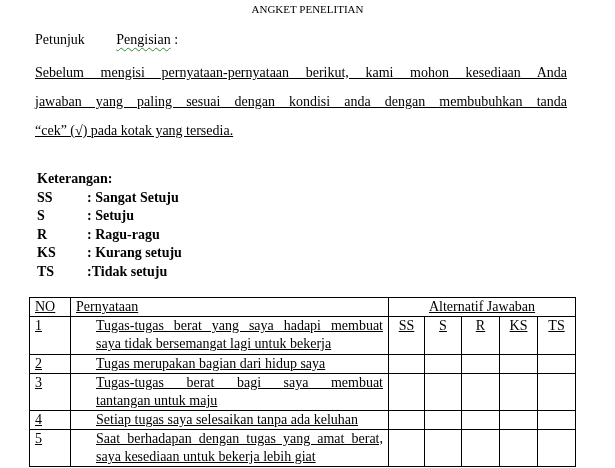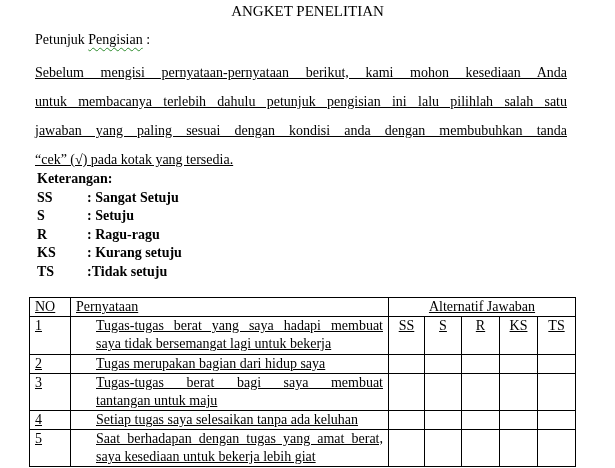--- a/index.html
+++ b/index.html
@@ -1,20 +1,20 @@
 <!DOCTYPE html>
 <html><head>
 <meta charset="utf-8">
 <style>
   html, body { margin:0; padding:0; background:#ffffff; }
   body { width:615px; height:468px; position:relative; overflow:hidden;
          font-family:"Liberation Serif", "DejaVu Serif", serif; color:#000; }
-  .title { position:absolute; left:0; width:615px; top:3px; text-align:center; font-size:15px; }
+  .title { position:absolute; left:0; width:615px; top:3px; text-align:center; font-size:11px; }
   .petunjuk { position:absolute; left:35px; top:32px; font-size:14px; }
-  .squiggle { text-decoration: underline wavy #2e8b2e; text-decoration-thickness:1px; text-underline-offset:3px; }
+  .squiggle { text-decoration: underline wavy #2e8b2e; text-decoration-thickness:1px; text-underline-offset:3px;margin-left:28px; }
   .para { position:absolute; left:35px; width:532px; top:58px; font-size:14px; line-height:29px; text-align:justify;text-decoration:underline; }
   .para span.line { display:block; text-align:justify; text-align-last:justify; height:29px; }
   .para span.line.last { text-align-last:left; }
   .ket { position:absolute; left:37px; top:170px; font-size:14px; font-weight:bold; line-height:18.5px; }
   .ket .row { display:flex; }
   .ket .code { width:50px; }
   table.q { position:absolute; left:29px; top:297px; border-collapse:collapse; font-size:14px; }
   table.q td { border:1.5px solid #000; padding:0 5px; vertical-align:top; line-height:18px;text-decoration:underline; }
   .c-no { width:30px; }
   .c-st { width:307px; text-align:justify; }
@@ -25,21 +25,20 @@
 </style>
 </head>
 <body>
 
 <div class="title">ANGKET PENELITIAN</div>
 
 <div class="petunjuk"><span>Petunjuk </span><span class="squiggle">Pengisian</span><span> :</span></div>
 
 <div class="para">
   <span class="line">Sebelum mengisi pernyataan-pernyataan berikut, kami mohon kesediaan Anda</span>
-  <span class="line">untuk membacanya terlebih dahulu petunjuk pengisian ini lalu pilihlah salah satu</span>
   <span class="line">jawaban yang paling sesuai dengan kondisi anda dengan membubuhkan tanda</span>
   <span class="line last">“cek” (√) pada kotak yang tersedia.</span>
 </div>
 
 <div class="ket">
   <div>Keterangan:</div>
   <div class="row">
       <span class="code">SS</span>
       <span>: Sangat Setuju</span>
     </div>

